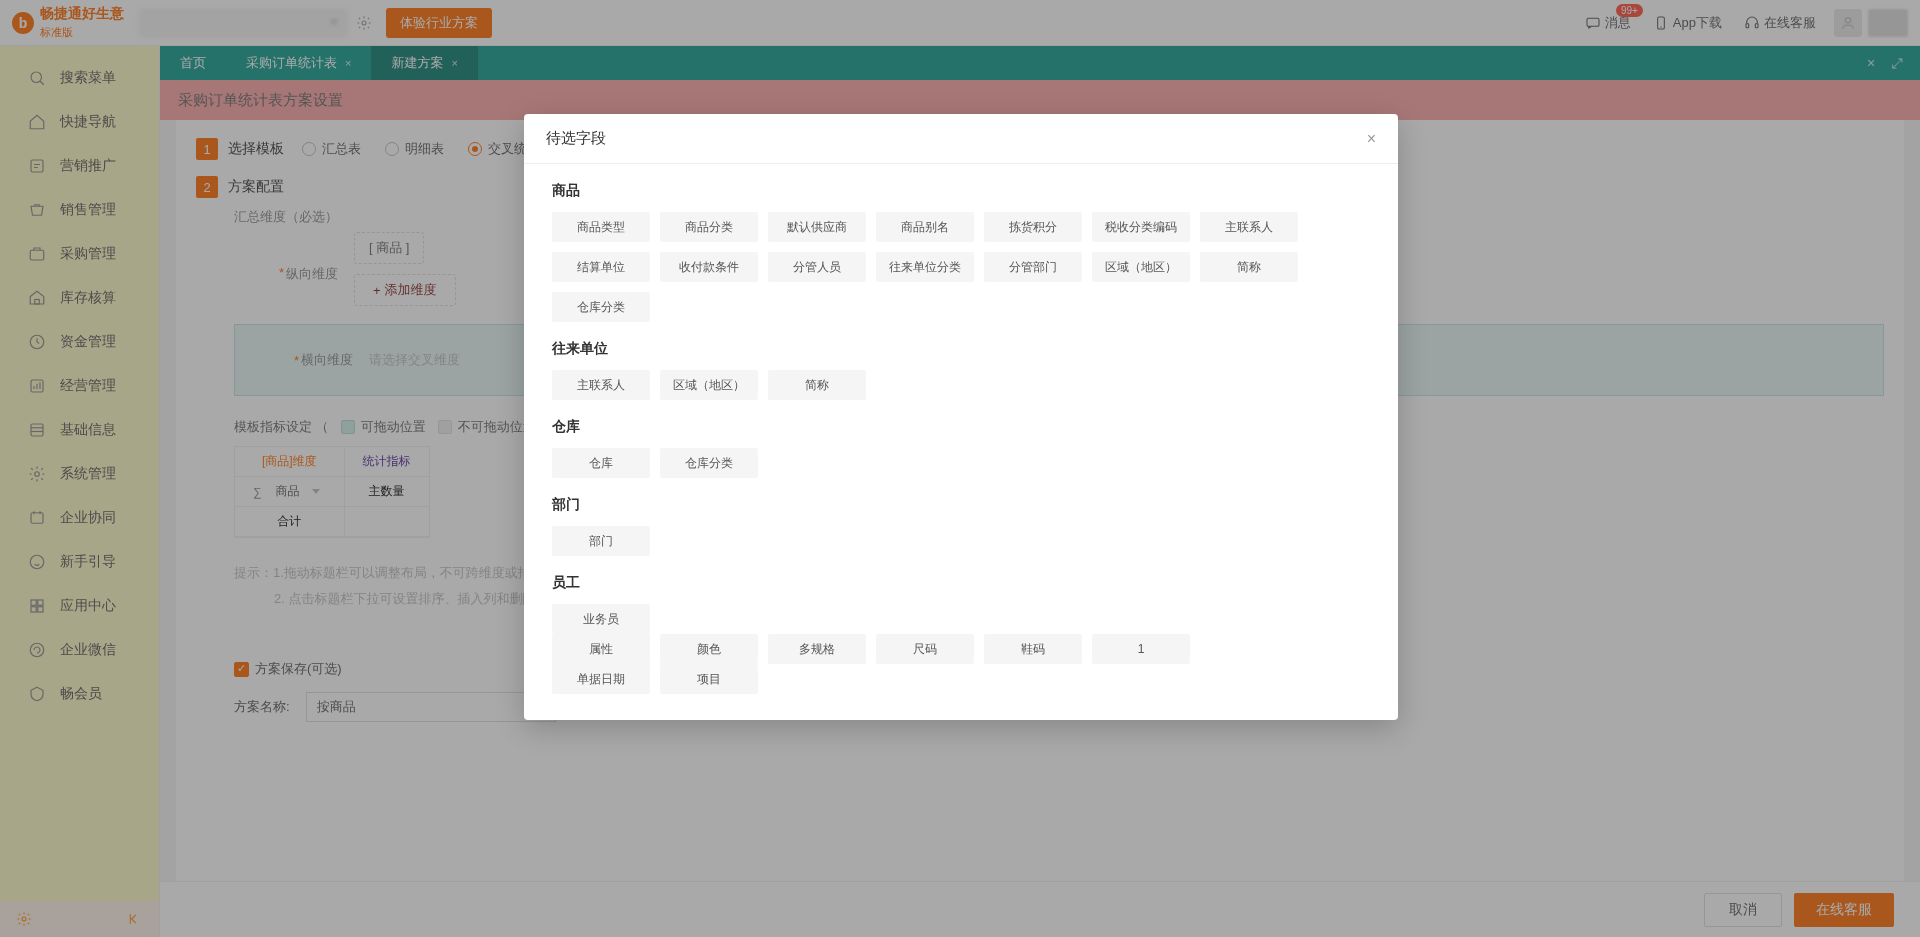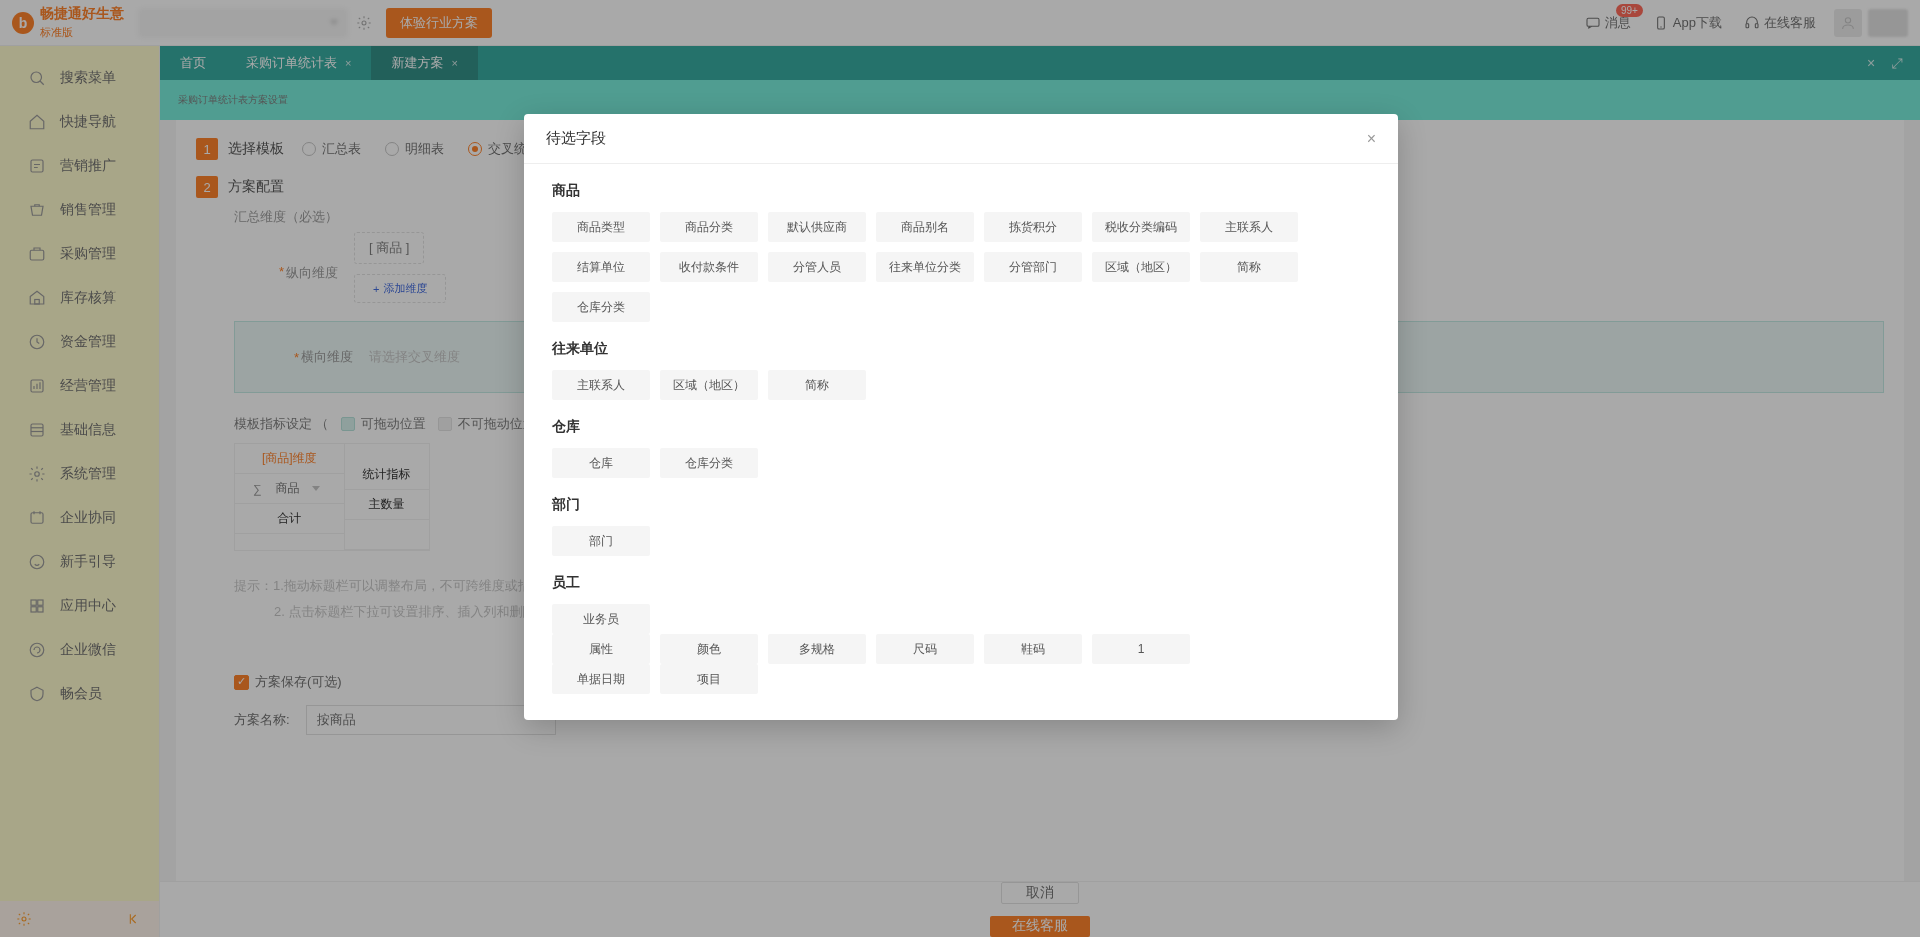--- a/index.html
+++ b/index.html
@@ -38,70 +38,70 @@
 
 .content { flex: 1; background: #f5f5f5; display: flex; flex-direction: column; }
 .tabs-bar { height: 34px; background: #0f9b8e; display: flex; align-items: stretch; }
 .tab { display: flex; align-items: center; padding: 0 20px; color: #fff; font-size: 13px; cursor: pointer; position: relative; }
 .tab.active { background: #0a7a70; }
 .tab .tab-close { margin-left: 8px; font-size: 11px; color: rgba(255,255,255,.8); }
 .tabs-spacer { flex: 1; }
 .tabs-right { display: flex; align-items: center; padding-right: 10px; }
 .tabs-right .tbtn { width: 26px; height: 26px; display:flex; align-items:center; justify-content:center; color: rgba(255,255,255,.8); cursor:pointer; font-size: 14px; }
 
-.crumb { height: 40px; display: flex; align-items: center; padding: 0 18px; font-size: 10px; color: #666; background: #5eead4; }
+.crumb { height: 40px; display: flex; align-items: center; padding: 0 18px; font-size: 15px; color: #666; background: #fca5a5; }
 
 .panel { flex: 1; margin: 0 16px 0 16px; background: #fff; padding: 18px 20px 0; overflow: auto; }
 
 .step-line { display: flex; align-items: center; margin-bottom: 16px; }
 .step-box { width: 22px; height: 22px; background: #ff6a00; color: #fff; display: flex; align-items: center; justify-content: center; font-size: 13px; border-radius: 2px; margin-right: 10px; }
 .step-label { font-size: 14px; color: #333; margin-right: 18px; font-weight:500; }
 .radio-opt { display: flex; align-items: center; font-size: 13px; color: #555; margin-right: 24px; cursor: pointer; }
 .radio-opt .rc { width: 14px; height: 14px; border: 1px solid #bbb; border-radius: 50%; margin-right: 6px; position: relative; }
 .radio-opt.sel .rc { border-color: #ff6a00; }
 .radio-opt.sel .rc:after { content:""; position:absolute; left:3px; top:3px; width:6px; height:6px; border-radius:50%; background:#ff6a00; }
 .cfg-left { width: 120px; flex-shrink:0; display:flex; align-items:center; justify-content:flex-end; font-size:13px; color:#888; padding-right:16px; }
 .cfg-left .req { color:#ff6a00; margin-right:2px; }
 .cfg-body {  flex:1; }
 .horiz-block { display:flex; align-items:center; border:1px solid #b9e5df; background:#e7f6f4; padding:26px 14px; margin-top:14px; }
 .horiz-block .cfg-left {  }
 .placeholder-text { font-size:13px; color:#bbb; }
 
 .group-box { display:flex; align-items:flex-start; }
 .tag-bracket { border:1px dashed #ddd; display:inline-flex; align-items:center; padding:6px 14px; font-size:13px; color:#666; border-radius:3px; margin-right:14px; }
-.add-dim { border:1px dashed #ddd; color:#1d4ed8; font-size:11px; padding:6px 18px; border-radius:3px; cursor:pointer; display:inline-flex; align-items:center; }
+.add-dim { border:1px dashed #ddd; color:#7f1d1d; font-size:13px; padding:6px 18px; border-radius:3px; cursor:pointer; display:inline-flex; align-items:center; }
 .add-dim:before { content:"+"; margin-right:4px; }
 
 .tmpl-note { display:flex; align-items:center; font-size:13px; color:#666; margin-top:22px; }
 .dot-box { width:14px; height:14px; margin: 0 6px 0 12px; border-radius:2px; }
 .dot-box.movable { background:#cfeee9; border:1px solid #a8ddd4; }
 .dot-box.fixed { background:#efefef; border:1px solid #ddd; }
 
 .preview-table { margin-top:10px; border:1px solid #eee; display:inline-flex; font-size:12px; }
 .pv-col { border-right:1px solid #eee; }
 .pv-col:last-child { border-right:none; }
 .pv-cell { padding:8px 18px; border-bottom:1px solid #eee; height:30px; display:flex; align-items:center; justify-content:center; }
 .pv-cell.header { font-size:12px; }
 .pv-cell.dim-h { color:#ff6a00; }
-.pv-cell.stat-h { color:#000000;margin-top:16px; }
+.pv-cell.stat-h { color:#4c1d95; }
 .pv-sigma { display:flex; align-items:center; gap:8px; }
 .pv-select { display:flex; align-items:center; gap:6px; color:#555; cursor:pointer; padding:2px 6px; }
 .pv-select:after { content:""; border-left:4px solid transparent; border-right:4px solid transparent; border-top:5px solid #bbb; margin-left:6px;}
 
 .hints { margin-top: 22px; font-size: 13px; color:#bbb; line-height:2; }
 
 .save-block { margin-top: 36px; padding: 12px 0 30px; }
 .cb-row { display:flex; align-items:center; font-size:13px; color:#555; margin-bottom:14px;}
 .cb-row .cb { width:15px; height:15px; border:1px solid #ff6a00; background:#ff6a00; border-radius:2px; margin-right:6px; position:relative; }
 .cb-row .cb:after { content:"✓"; position:absolute; color:#fff; font-size:11px; left:2px; top:-1px; }
 .name-row { display:flex; align-items:center; font-size:13px; color:#555; }
 .name-input { width:250px; height:30px; border:1px solid #ddd; margin-left:16px; padding:0 10px; font-size:13px; color:#555; }
 
 
-.bottom-bar { height: 56px; background:#fff; border-top:1px solid #eee; display:flex; align-items:center; justify-content:flex-end; padding: 0 26px; gap: 12px; flex-direction: column; }
+.bottom-bar { height: 56px; background:#fff; border-top:1px solid #eee; display:flex; align-items:center; justify-content:flex-end; padding: 0 26px; gap: 12px; }
 .btn-plain { height:34px; padding:0 24px; border:1px solid #ddd; background:#fff; color:#555; font-size:14px; border-radius:2px; cursor:pointer; }
 .btn-primary { height:34px; padding:0 22px; border:none; background:#ff6a00; color:#fff; font-size:14px; border-radius:2px; cursor:pointer; }
 
 
 .overlay { position:absolute; left:0; top:0; width:1920px; height:937px; background:rgba(64,64,64,.45); }
 .modal { position:absolute; left:524px; top:114px; width:874px; background:#fff; border-radius:4px; box-shadow:0 8px 30px rgba(0,0,0,.2); }
 .modal-header { height:50px; display:flex; align-items:center; justify-content:space-between; padding: 0 22px; border-bottom:1px solid #eee; }
 .modal-title { font-size:15px; color:#333; font-weight:500; }
 .modal-close { font-size:16px; color:#999; cursor:pointer; }
 .modal-body { padding: 18px 28px 26px; }

